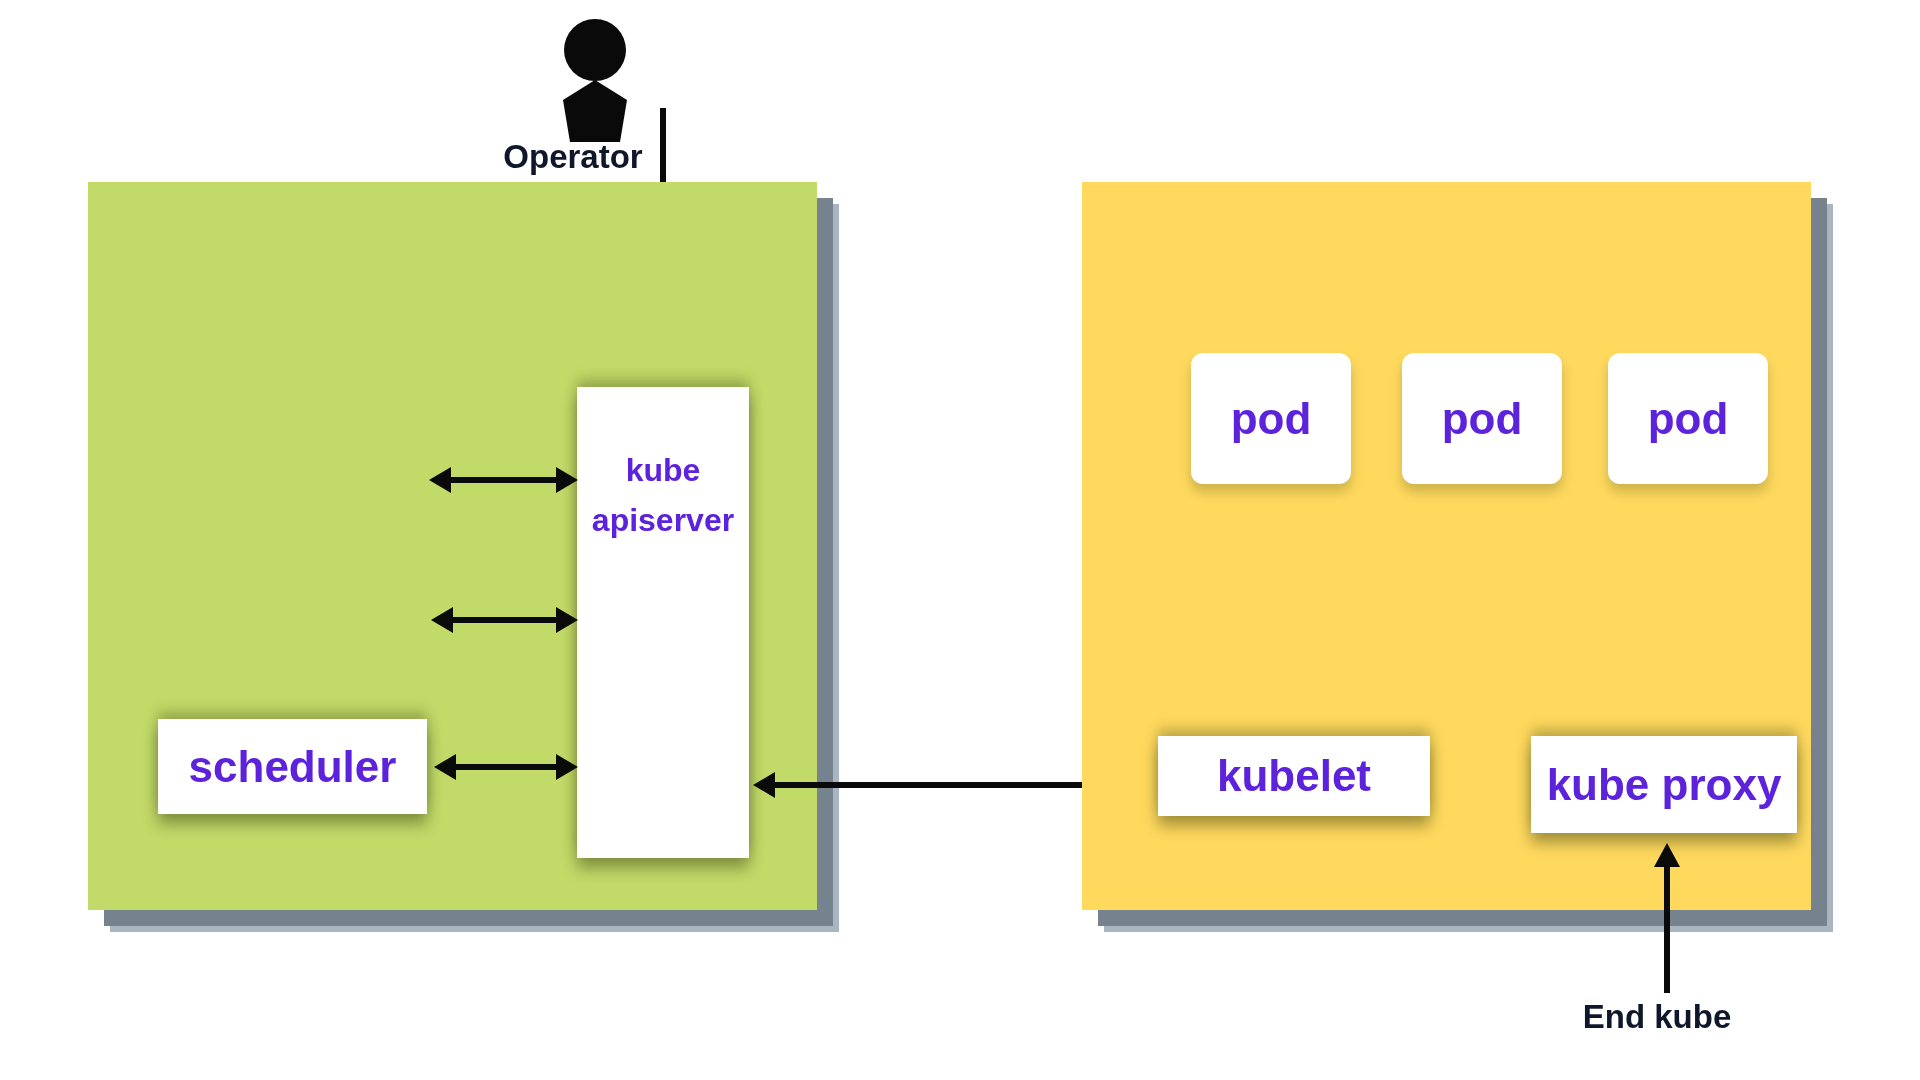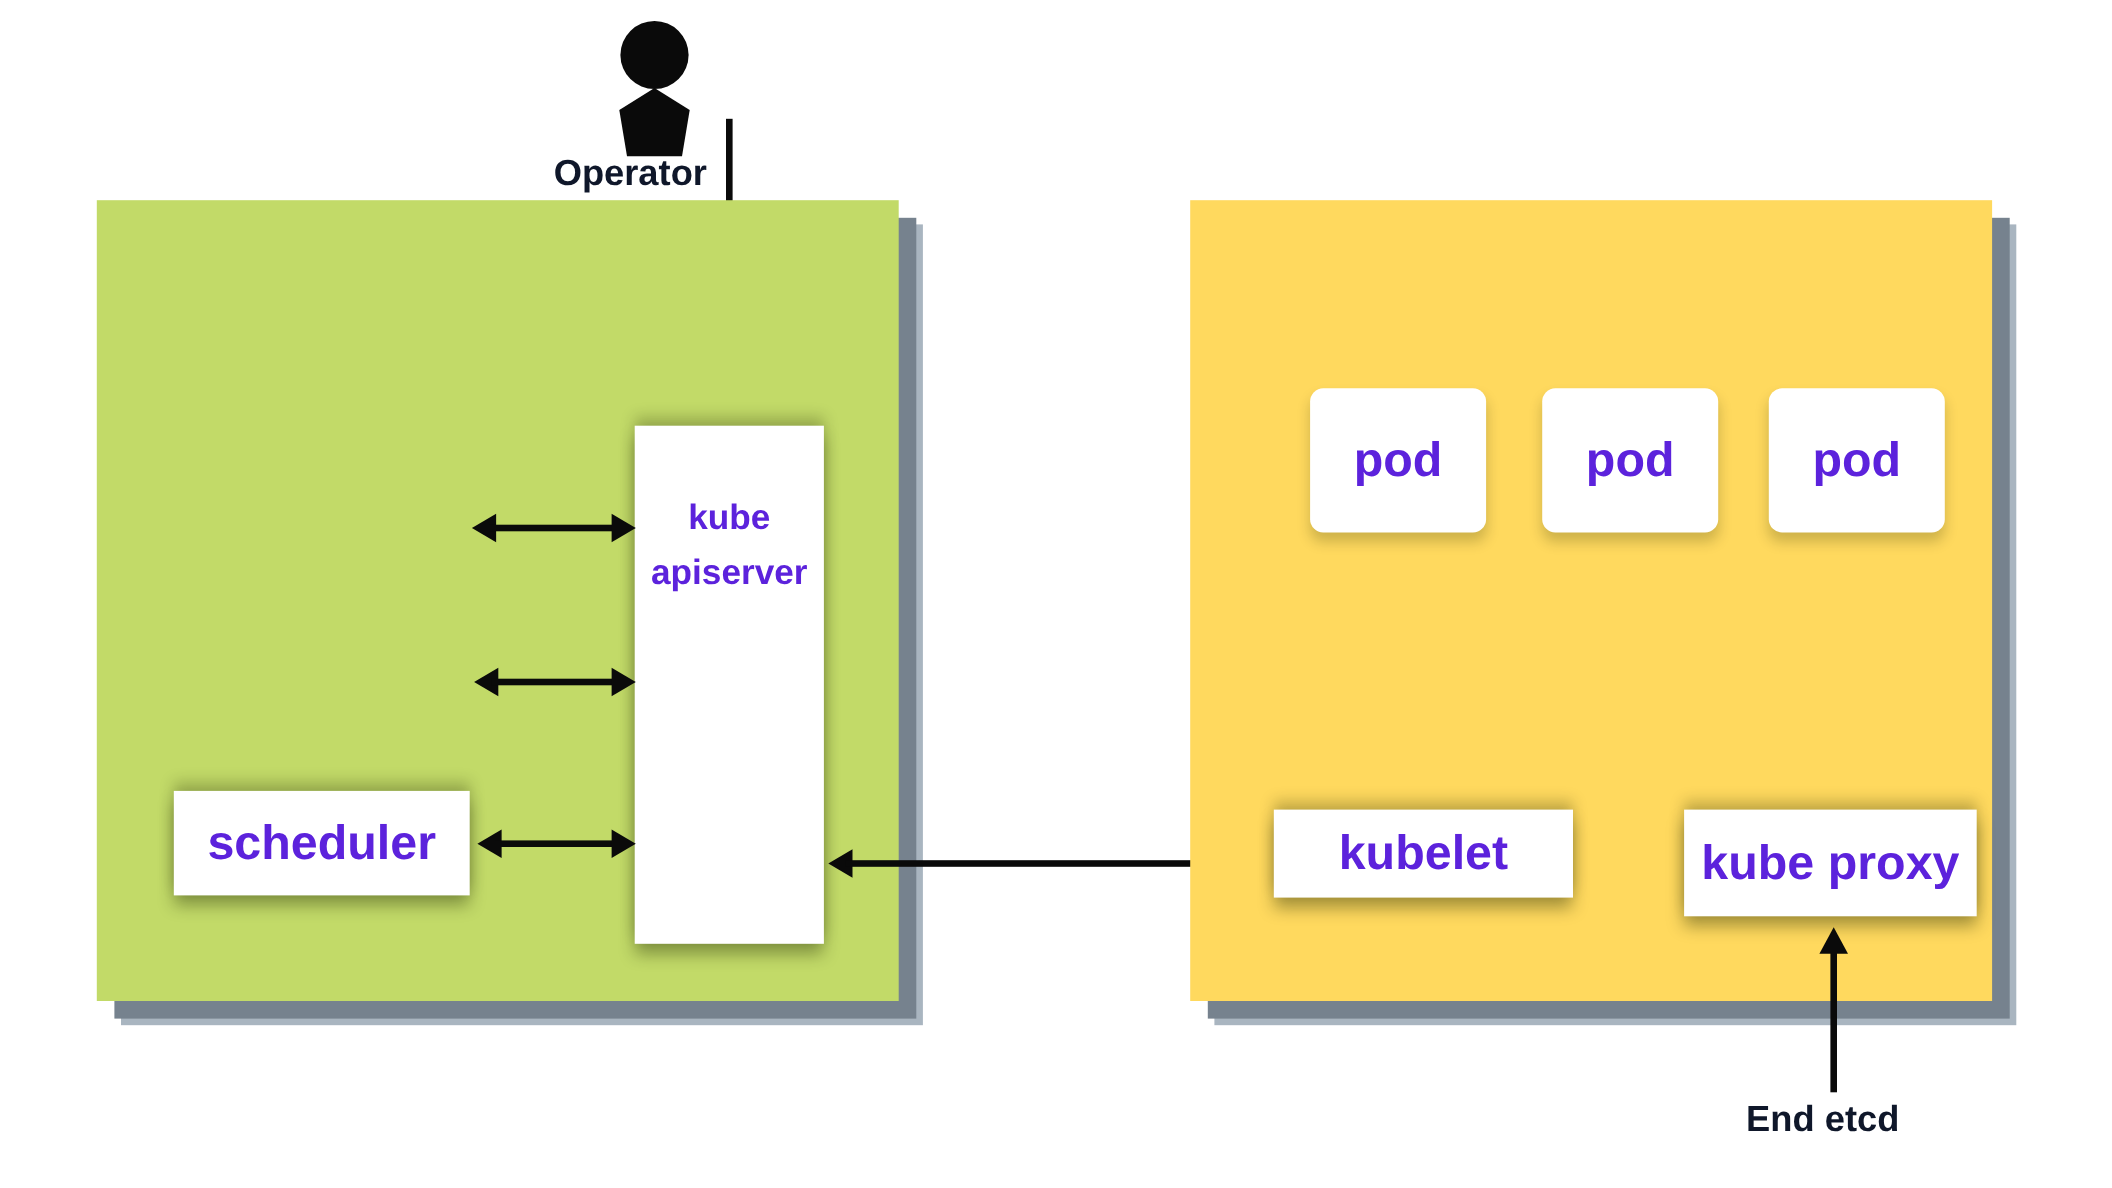--- a/index.html
+++ b/index.html
@@ -140,15 +140,15 @@
     <span>kubelet</span>
   </div>
   <div class="wbox" id="kubeproxy-box">
     <span>kube proxy</span>
   </div>
 
   <div class="varrow" id="arrow-enduser">
     <div class="hu"></div>
     <div class="ln"></div>
   </div>
-  <div class="caption" id="enduser-label">End etcd</div>
+  <div class="caption" id="enduser-label">End kube</div>
 
 </div>
 
 </body></html>

